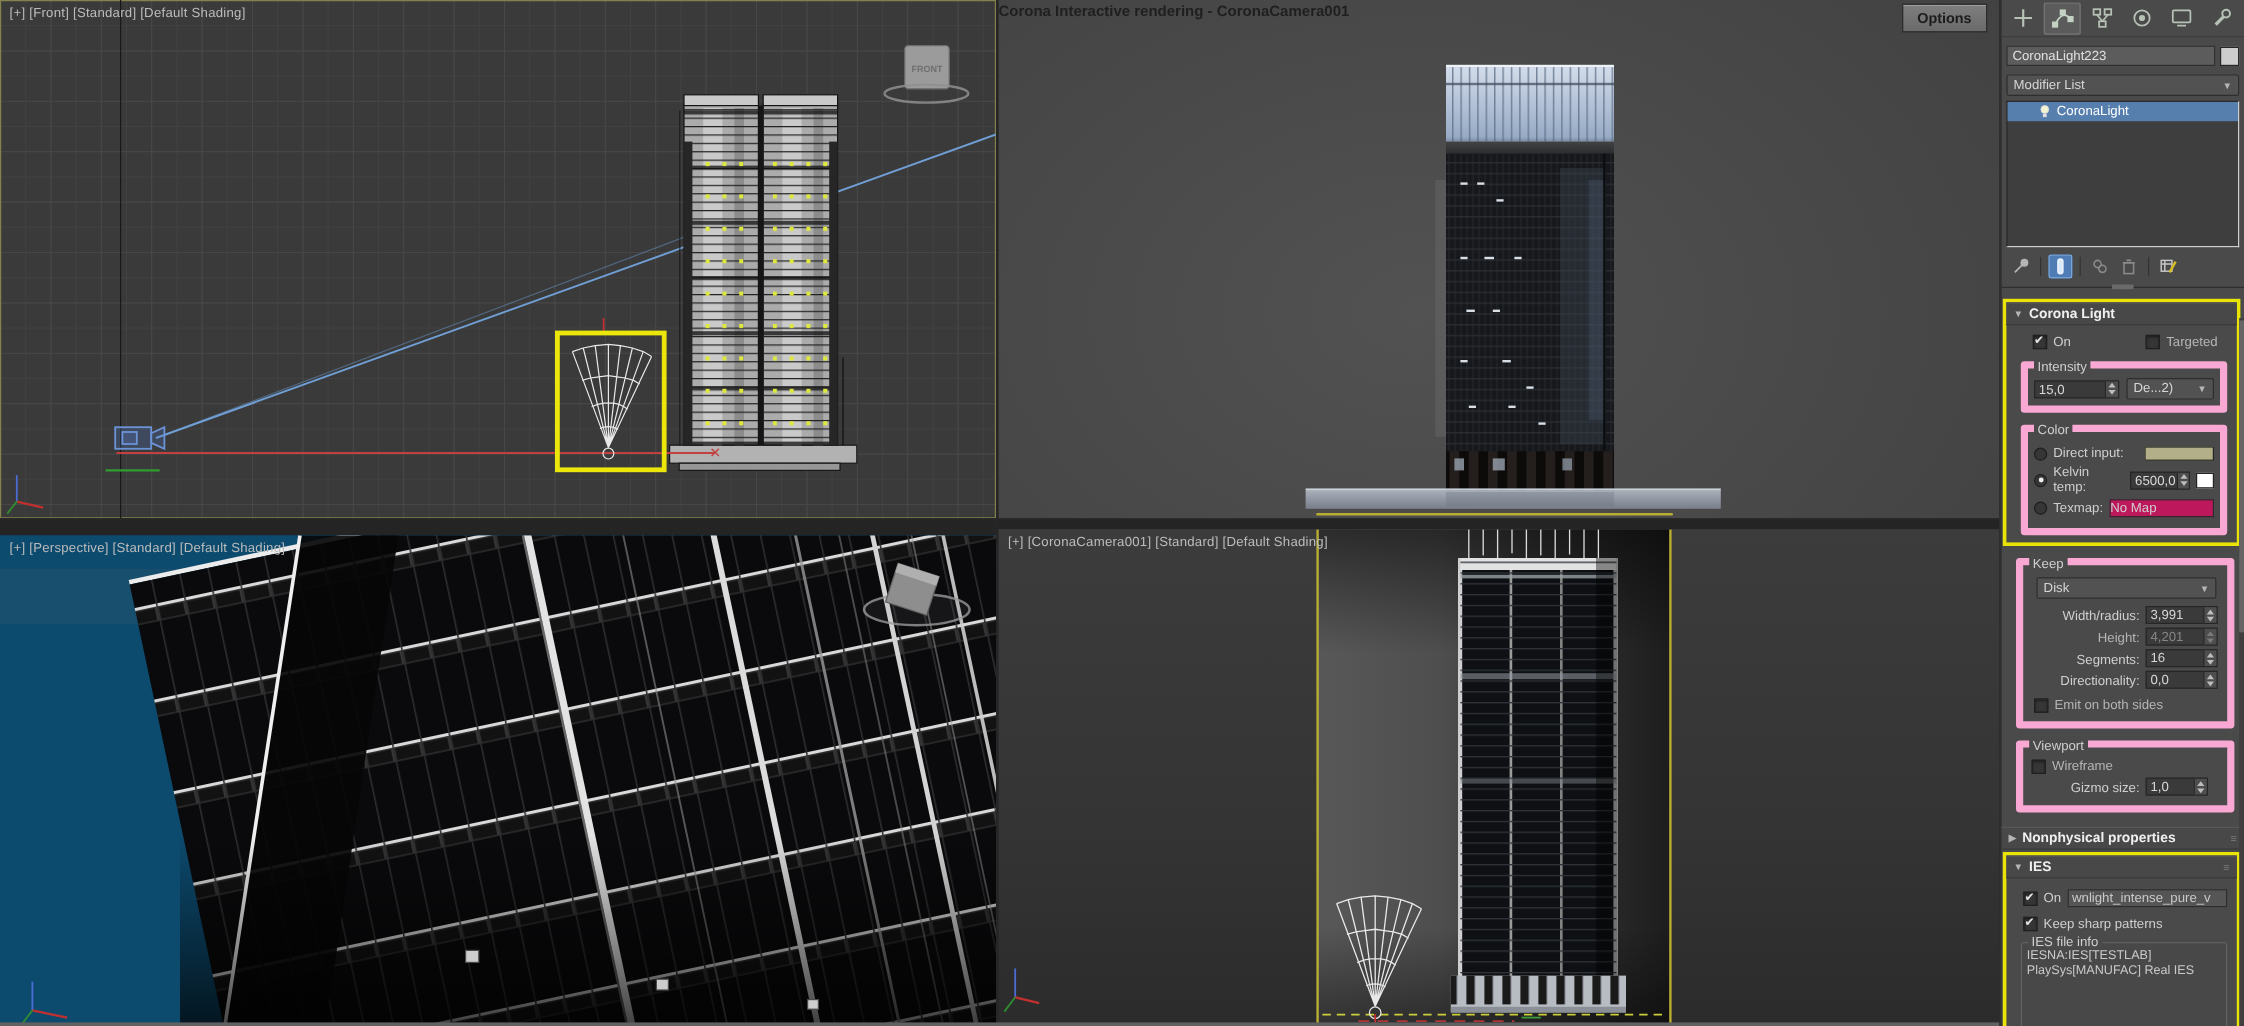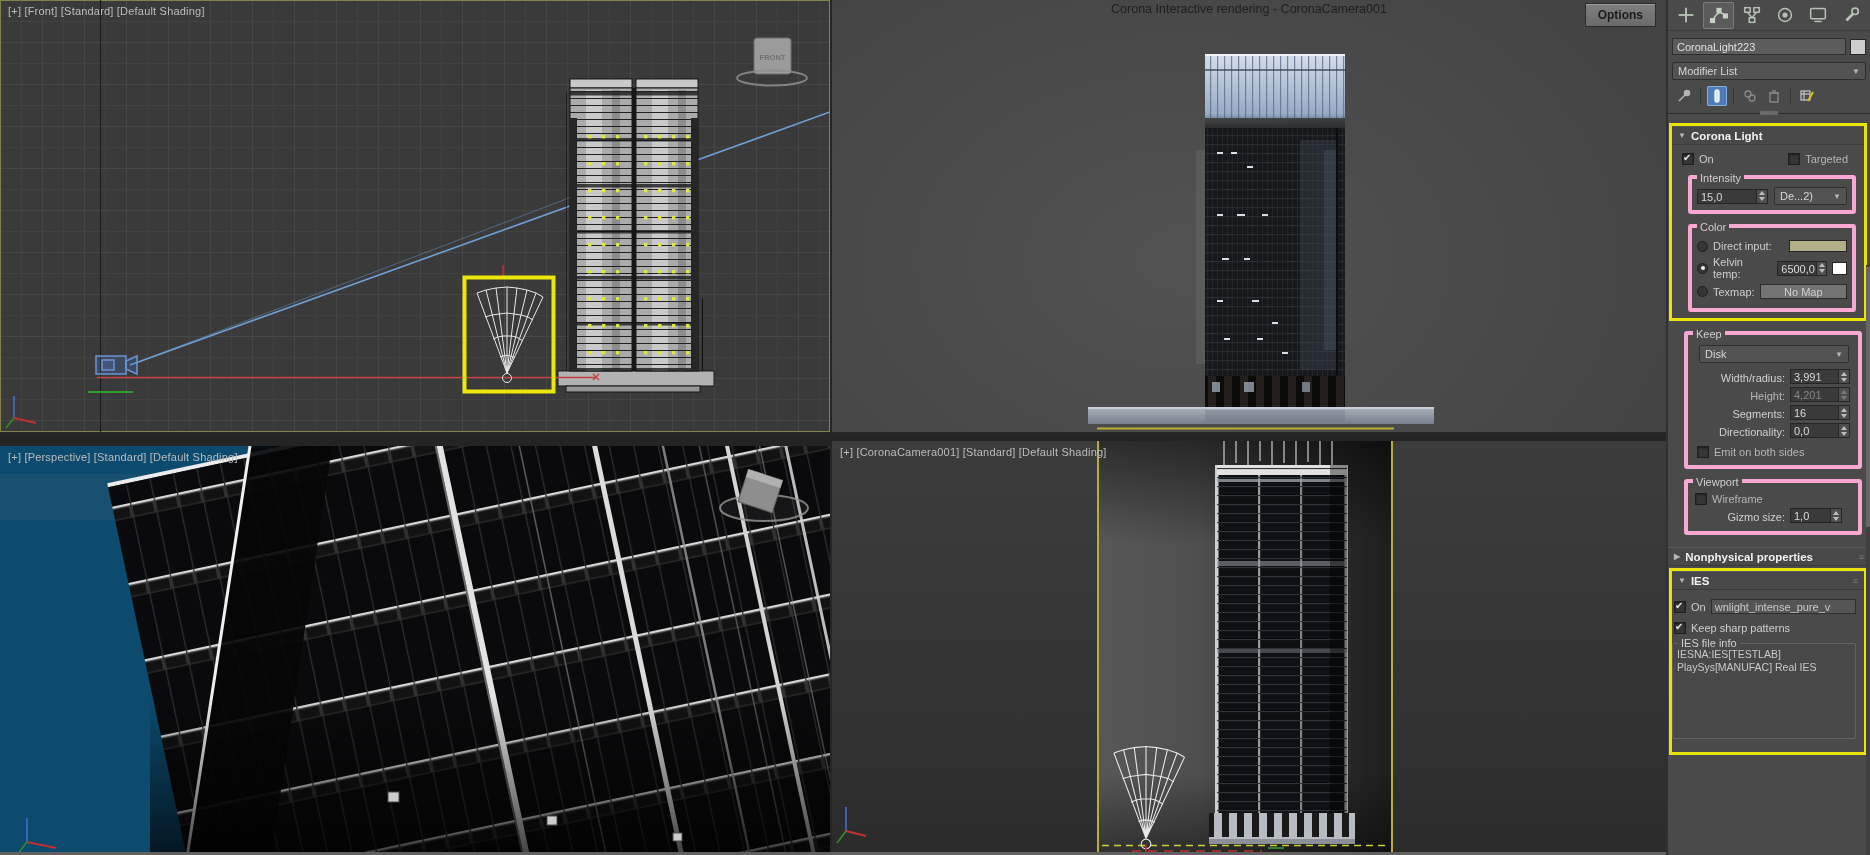--- a/index.html
+++ b/index.html
@@ -21,21 +21,21 @@
   .vp-persp{left:0;top:408px;width:830px;height:418px;background:#0c4a6e;margin-top:38px;}
   .vp-camera{left:832px;top:441px;width:834px;height:418px;
     background:linear-gradient(180deg,#3c3c3c 0%,#343434 60%,#2b2b2b 100%);text-align:right;}
   .vp-label{position:absolute;top:5px;left:8px;font-size:11px;color:#bcbcbc;letter-spacing:.2px;z-index:6;white-space:nowrap;}
   .vp-svg{position:absolute;left:0;top:0;z-index:2;}
   .bottom-strip{position:absolute;left:0;top:852px;width:1666px;height:3px;background:#616161;z-index:8;}
   .vsplit{position:absolute;left:830px;top:0;width:2px;height:852px;background:#262626;z-index:7;}
   .hsplit{position:absolute;left:0;top:432px;width:1666px;height:2px;background:#262626;z-index:7;}
   .psplit{position:absolute;left:1666px;top:0;width:2px;height:855px;background:#303030;z-index:7;}
 
-  .render-title{position:absolute;left:0;right:0;top:2px;text-align:center;font-size:12.5px;font-weight:normal;color:#1f1f1f;z-index:5;}
+  .render-title{position:absolute;left:0;right:0;top:2px;font-size:12.5px;font-weight:bold;color:#1f1f1f;z-index:5;}
   .options-btn{position:absolute;right:10px;top:3px;z-index:6;padding:4px 12px;font-size:12px;font-weight:bold;color:#1c1c1c;
     background:linear-gradient(#7f7f7f,#6a6a6a);border:1px solid #2c2c2c;box-shadow:inset 0 1px 0 #9d9d9d;cursor:pointer;}
 
   
   .panel{position:absolute;left:1668px;top:0;width:202px;height:855px;background:#4a4a4a;color:#cfcfcf;font-size:11px;z-index:9;}
   .cp-tabs{display:flex;align-items:center;height:31px;padding:0 2px;gap:2px;border-bottom:1px solid #3d3d3d;}
   .cp-tab{width:31px;height:27px;display:flex;align-items:center;justify-content:center;border-radius:2px;}
   .cp-tab.active{background:#5b5b5b;box-shadow:inset 0 0 0 1px #7a7a7a;}
   .name-row{display:flex;align-items:center;gap:4px;padding:7px 4px 0 4px;}
   .name-field{flex:1;height:17px;background:#5c5c5c;border:1px solid #2f2f2f;color:#e0e0e0;padding:1px 4px;line-height:14px;}
@@ -50,49 +50,49 @@
   .tbtn{width:20px;height:20px;display:flex;align-items:center;justify-content:center;border-radius:2px;}
   .tbtn.active{background:#4f7cb5;box-shadow:inset 0 0 0 1px #83aede;}
   .panel-sep{position:relative;height:8px;border-top:1px solid #2e2e2e;margin-top:5px;}
   .sep-handle{position:absolute;left:50%;top:-3px;width:18px;height:4px;margin-left:-9px;background:#6a6a6a;border-radius:1px;}
 
   .rollouts{padding:0 0 0 0;}
   .rollout-header{display:flex;align-items:center;height:19px;background:#484848;border-top:1px solid #585858;border-bottom:1px solid #3a3a3a;
      font-weight:bold;font-size:11.5px;color:#f0f0f0;padding:0 6px;}
   .rollout-header .arrow{font-size:8px;color:#b5b5b5;margin-right:5px;}
   .rollout-header .dragdots{margin-left:auto;color:#7d7d7d;font-size:9px;}
-  .r-body{padding:3px 8px 6px 0;}
+  .r-body{padding:3px 8px 6px 12px;}
   .ybox{border:3px solid #e9e406;margin:2px 3px 0 1px;}
   .ybox-ies{border:3px solid #e9e406;margin:2px 3px 0 1px;height:187px;}
 
   .cb-row{display:flex;align-items:center;gap:5px;margin:5px 0 2px 0;}
   .cb-row.split{justify-content:space-between;padding:0 8px 0 10px;}
   .cb-pair{display:flex;align-items:center;gap:5px;}
   .cb{position:relative;width:12px;height:12px;background:#363636;border:1px solid #1f1f1f;box-shadow:inset 0 1px 2px rgba(0,0,0,.5);flex:none;}
   .cb.checked::after{content:"\2714";position:absolute;left:0px;top:-2px;font-size:10px;color:#e6e6e6;}
   .rb{position:relative;width:11px;height:11px;border-radius:50%;background:#363636;border:1px solid #1f1f1f;flex:none;}
   .rb.sel::after{content:"";position:absolute;left:2.5px;top:2.5px;width:4px;height:4px;border-radius:50%;background:#efefef;}
   .dim{color:#b5b5b5;}
 
-  .group{position:relative;border:4px solid #f9a8d4;border-radius:3px;margin:10px 0 0 16px;padding:8px 5px 5px 5px;}
+  .group{position:relative;border:6px solid #f9a8d4;border-radius:3px;margin:10px 0 0 0;padding:8px 5px 5px 5px;}
   .g-label{position:absolute;top:-7px;left:5px;background:#4a4a4a;padding:0 3px;color:#cfcfcf;}
   .g-row{display:flex;align-items:center;gap:6px;}
 
   .spin{display:flex;align-items:stretch;height:15px;background:#3a3a3a;border:1px solid #262626;}
   .spin .val{padding:0 3px;color:#d8d8d8;line-height:14px;overflow:hidden;white-space:nowrap;}
   .spin.disabled .val{color:#868686;}
   .spin .btns{margin-left:auto;width:11px;background:#4e4e4e;border-left:1px solid #262626;display:flex;flex-direction:column;align-items:center;justify-content:center;gap:2px;}
   .spin .up{width:0;height:0;border-left:3px solid transparent;border-right:3px solid transparent;border-bottom:4px solid #bdbdbd;}
   .spin .dn{width:0;height:0;border-left:3px solid transparent;border-right:3px solid transparent;border-top:4px solid #bdbdbd;}
   .spin.disabled .up{border-bottom-color:#7a7a7a}.spin.disabled .dn{border-top-color:#7a7a7a}
 
   .color-row{display:flex;align-items:center;gap:5px;margin:4px 0;}
   .swatch-direct{width:58px;height:12px;background:#b3af88;border:1px solid #242424;margin-left:auto;}
   .swatch-white{width:15px;height:13px;background:#ffffff;border:1px solid #242424;}
-  .btn-nomap{margin-left:auto;width:94px;height:15px;background:#737373;border:1px solid #2c2c2c;color:#cfcfcf;text-align:center;line-height:14px;}
+  .btn-nomap{margin-left:auto;width:94px;height:15px;background:#be185d;border:1px solid #2c2c2c;color:#cfcfcf;text-align:left;line-height:14px;}
 
   .srow{display:flex;align-items:flex-end;margin:3px 0;}
   .srow .slabel{width:92px;text-align:right;margin-right:5px;}
   .srow .spin{width:60px;}
   .ies-on-row{display:flex;align-items:center;gap:5px;margin:6px 0 2px 2px;}
   .ies-file{flex:1;height:15px;background:#555555;border:1px solid #2e2e2e;color:#c9c9c9;padding:0 3px;line-height:14px;overflow:hidden;white-space:nowrap;}
   .info-box{position:relative;border:1px solid #616161;border-radius:2px;margin-top:9px;height:96px;padding:4px 4px;background:#484848;}
   .info-box .lines{font-size:10.5px;color:#c9c9c9;line-height:13px;}
   .scrollbar{position:absolute;right:0;top:265px;bottom:0;width:4px;background:#3f3f3f;}
   .scrollbar .thumb{position:absolute;top:2px;left:0;width:4px;height:260px;background:#666;}
@@ -437,20 +437,29 @@
     <div class="name-row">
       <div class="name-field">CoronaLight223</div>
       <div class="obj-color"></div>
     </div>
 
     <div class="dropdown mod-list">
       <span>Modifier List</span>
       <span class="dd-arrow">▼</span>
     </div>
 
+    <div class="stack-box">
+      <div class="stack-row">
+        <svg width="10" height="12" viewBox="0 0 10 12">
+          <circle cx="5" cy="4.2" r="3.2" fill="#f3f3cf" stroke="#ddd" stroke-width=".8"></circle>
+            <rect x="3.4" y="7.6" width="3.2" height="3" fill="#ddd"></rect>
+        </svg>
+        <span>CoronaLight</span>
+      </div>
+    </div>
 
     <div class="stack-toolbar">
       <span class="tbtn">
         <svg width="16" height="16" viewBox="0 0 16 16" stroke="#b5b5b5" fill="none" stroke-width="1.4">
             <line x1="3" y1="13" x2="9" y2="7"></line>
             <circle cx="11" cy="5" r="2.6" fill="#b5b5b5"></circle>
           </svg>
       </span>
       <span class="tsep"></span>
       <span class="tbtn active">

